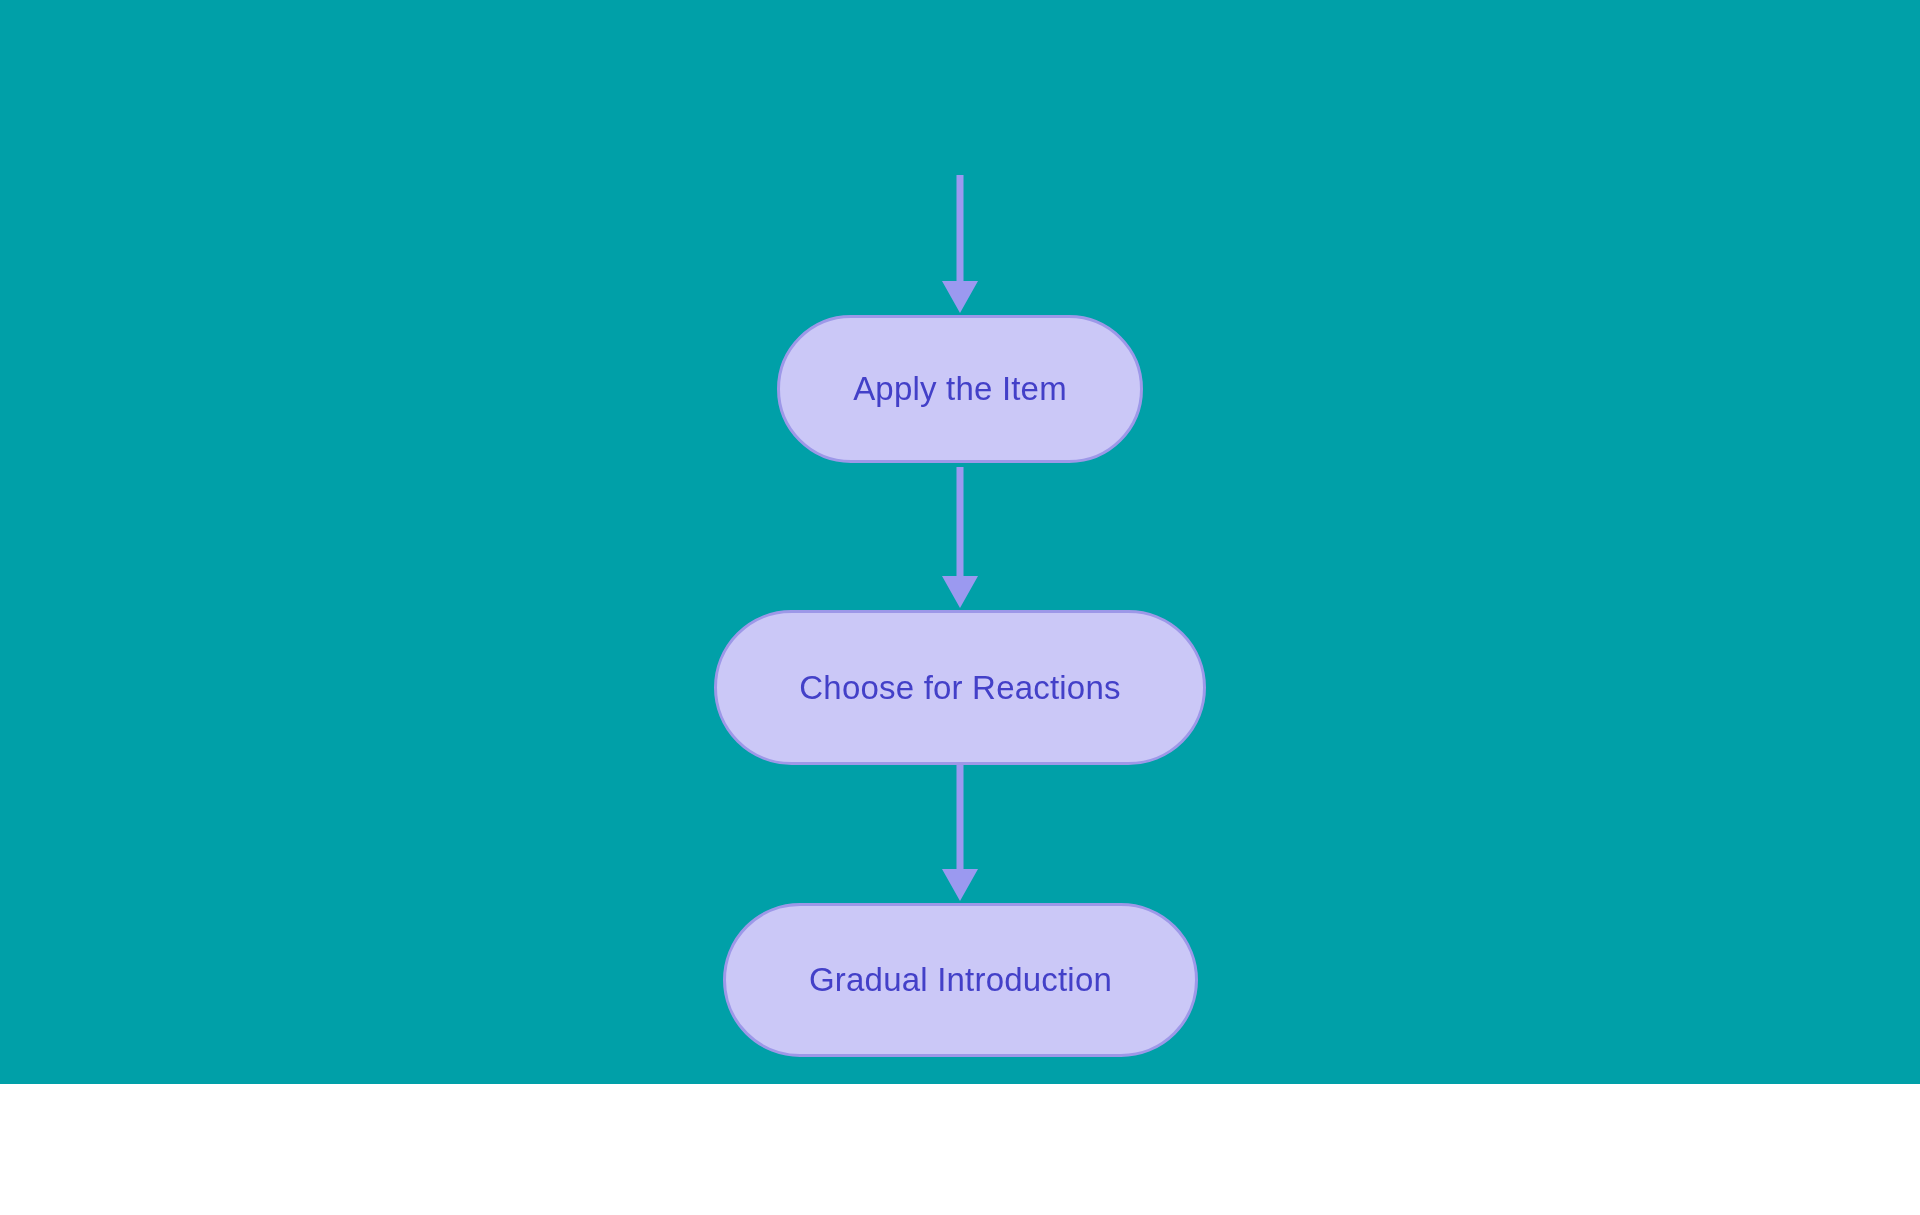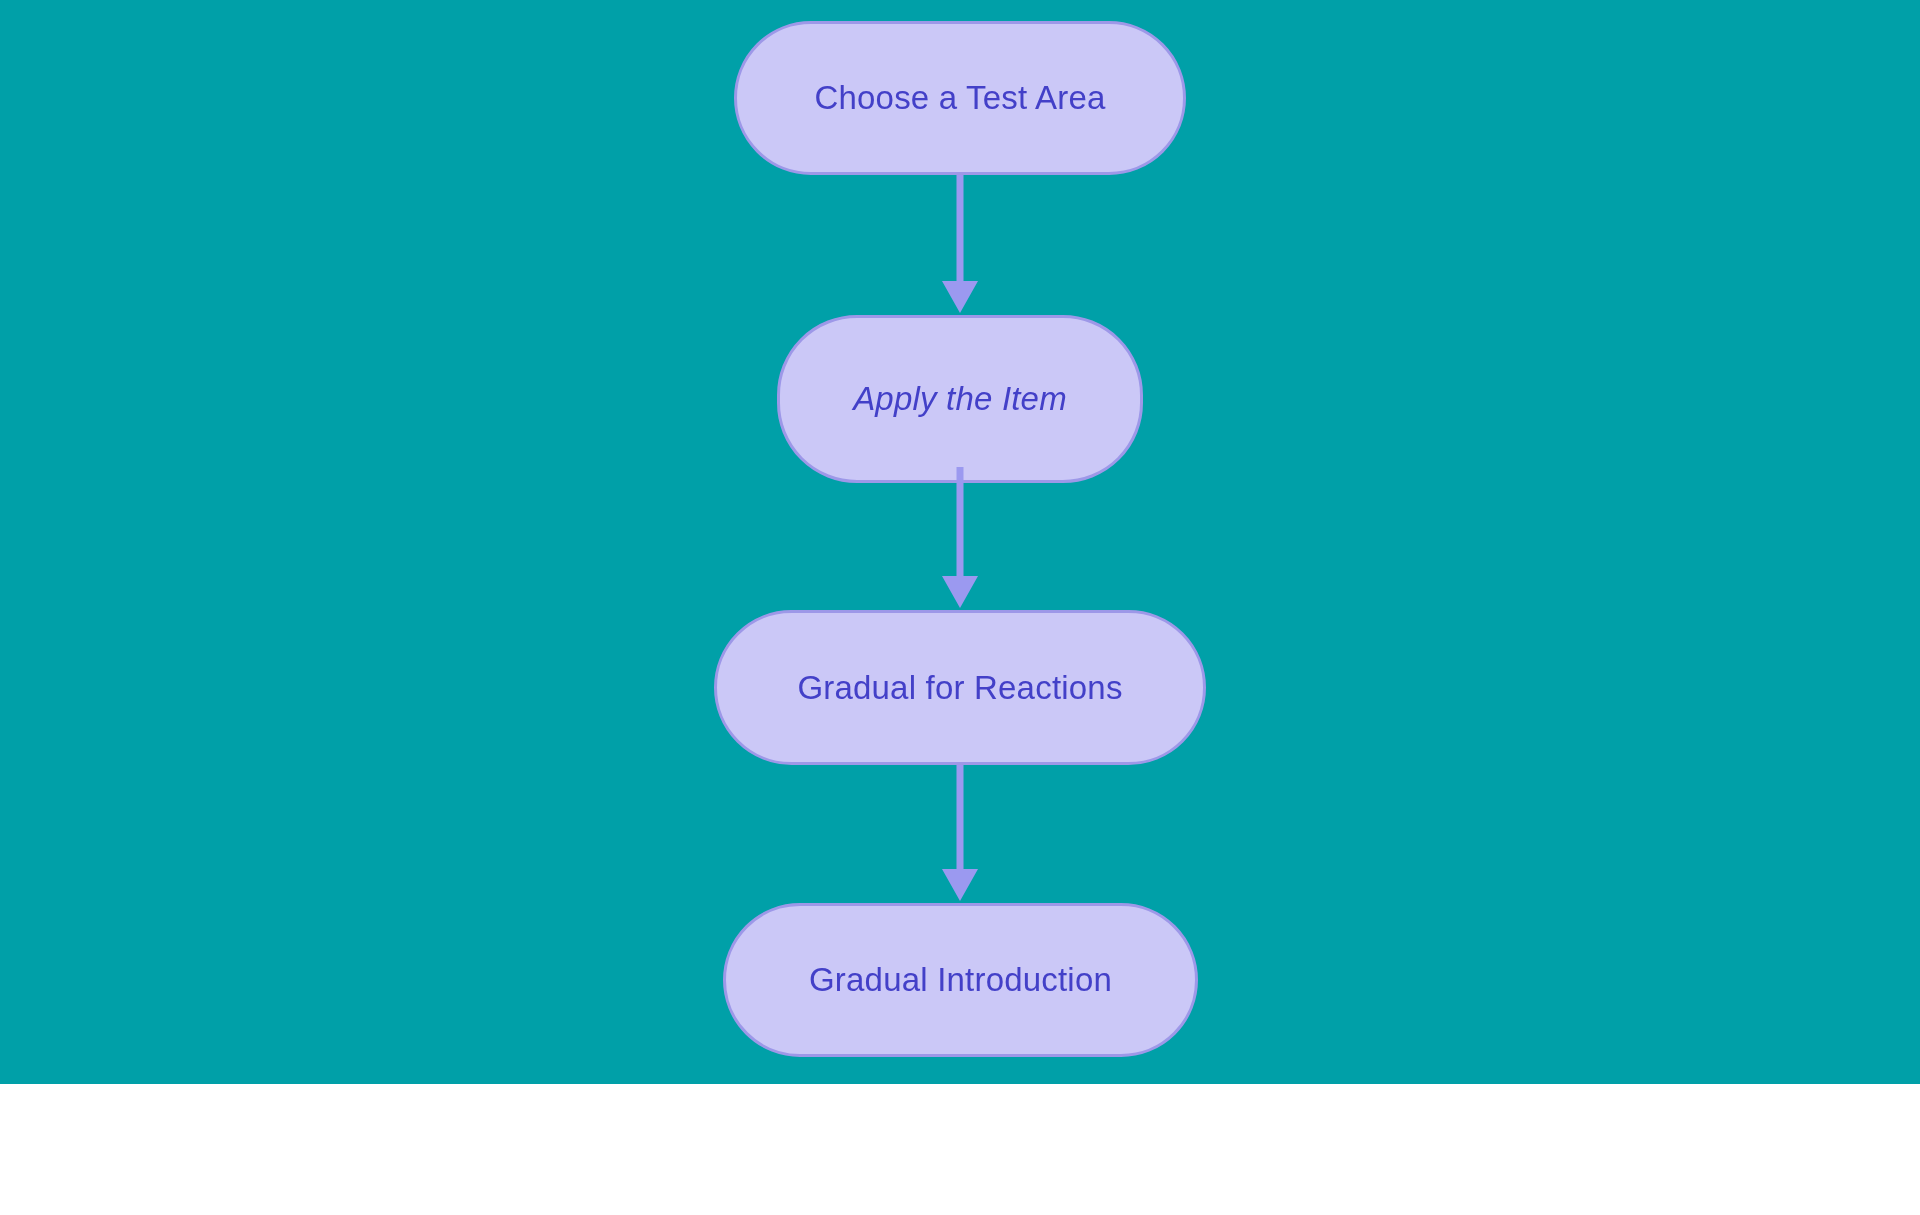--- a/index.html
+++ b/index.html
@@ -39,21 +39,21 @@
     border-radius: 80px;
     display: flex;
     align-items: center;
     justify-content: center;
     color: var(--node-text, #4340C8);
     font-size: 33px;
     letter-spacing: 0.2px;
     white-space: nowrap;
   }
   .node-1 { left: 734px; top: 21px;  width: 452px; height: 154px; }
-  .node-2 { left: 777px; top: 315px; width: 366px; height: 168px; font-style: italic; }
+  .node-2 { left: 777px; top: 315px; width: 366px; height: 148px; }
   .node-3 { left: 714px; top: 610px; width: 492px; height: 155px; }
   .node-4 { left: 723px; top: 903px; width: 475px; height: 154px; text-align: center; }
 
   .arrow {
     position: absolute;
     left: 942px;
     width: 36px;
   }
   .arrow-1 { top: 175px; height: 138px; }
   .arrow-2 { top: 467px; height: 141px; }
@@ -77,40 +77,37 @@
     border-right: 18px solid transparent;
     border-top: 32px solid var(--arrow, #9B99F0);
   }
 </style>
 </head>
 <body>
 
 <div class="canvas">
   <div class="diagram-bg">
 
-    <div class="node node-1">
-      <span>Choose a Test Area</span>
-    </div>
 
     <div class="arrow arrow-1">
       <div class="line"></div>
       <div class="head"></div>
     </div>
 
     <div class="node node-2">
       <span>Apply the Item</span>
     </div>
 
     <div class="arrow arrow-2">
       <div class="line"></div>
       <div class="head"></div>
     </div>
 
     <div class="node node-3">
-      <span>Gradual for Reactions</span>
+      <span>Choose for Reactions</span>
     </div>
 
     <div class="arrow arrow-3">
       <div class="line"></div>
       <div class="head"></div>
     </div>
 
     <div class="node node-4">
       <span>Gradual Introduction</span>
     </div>

